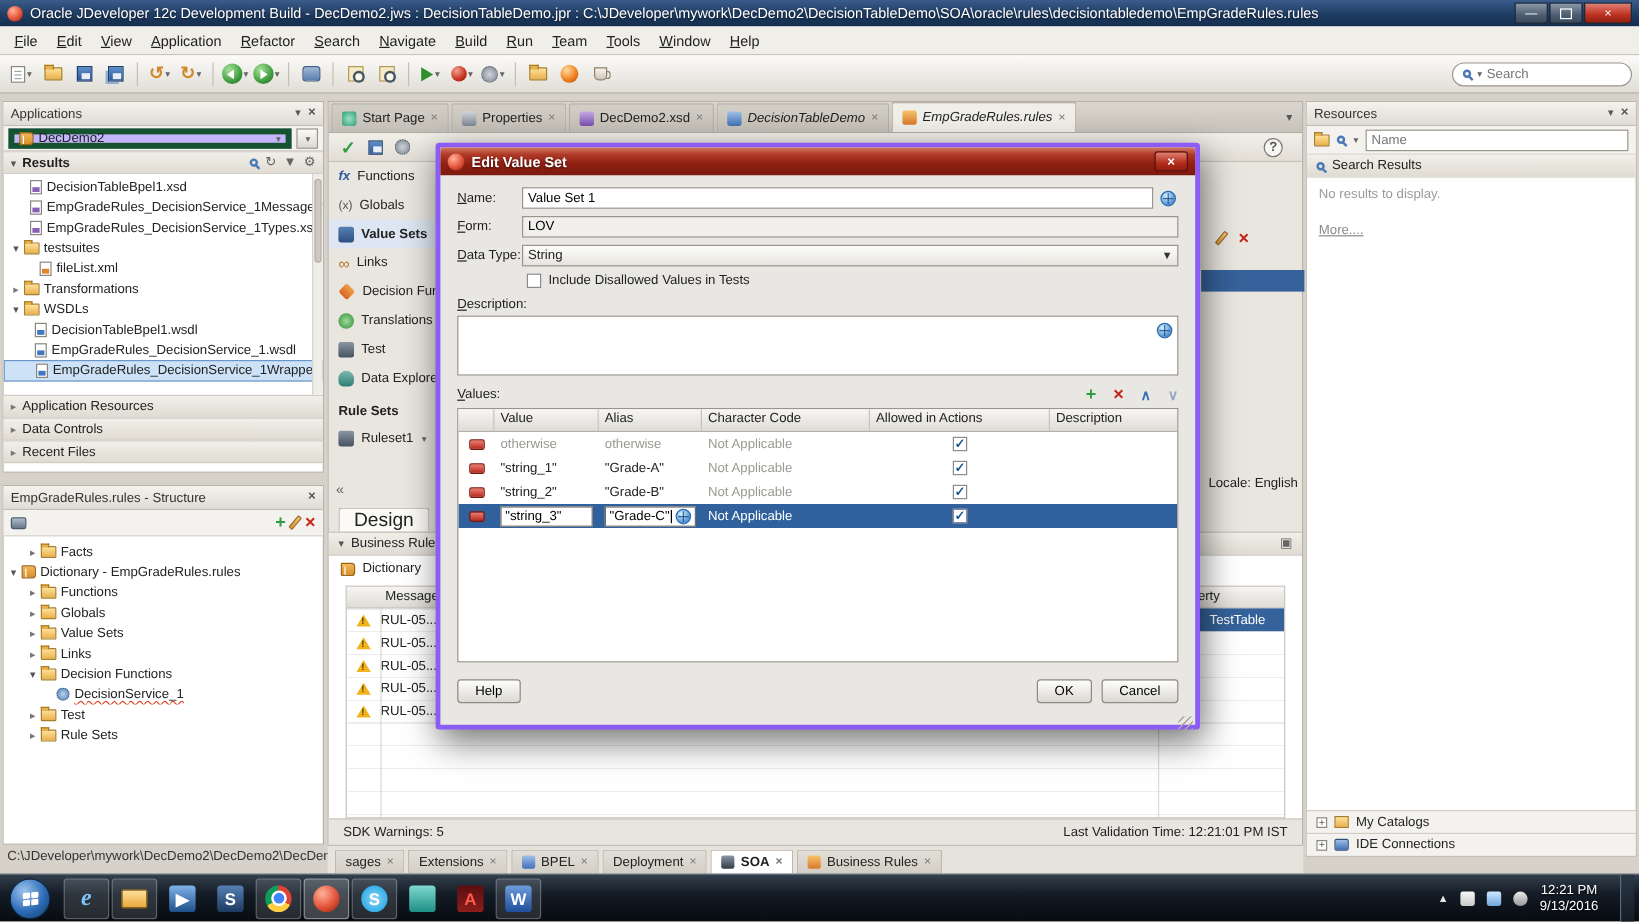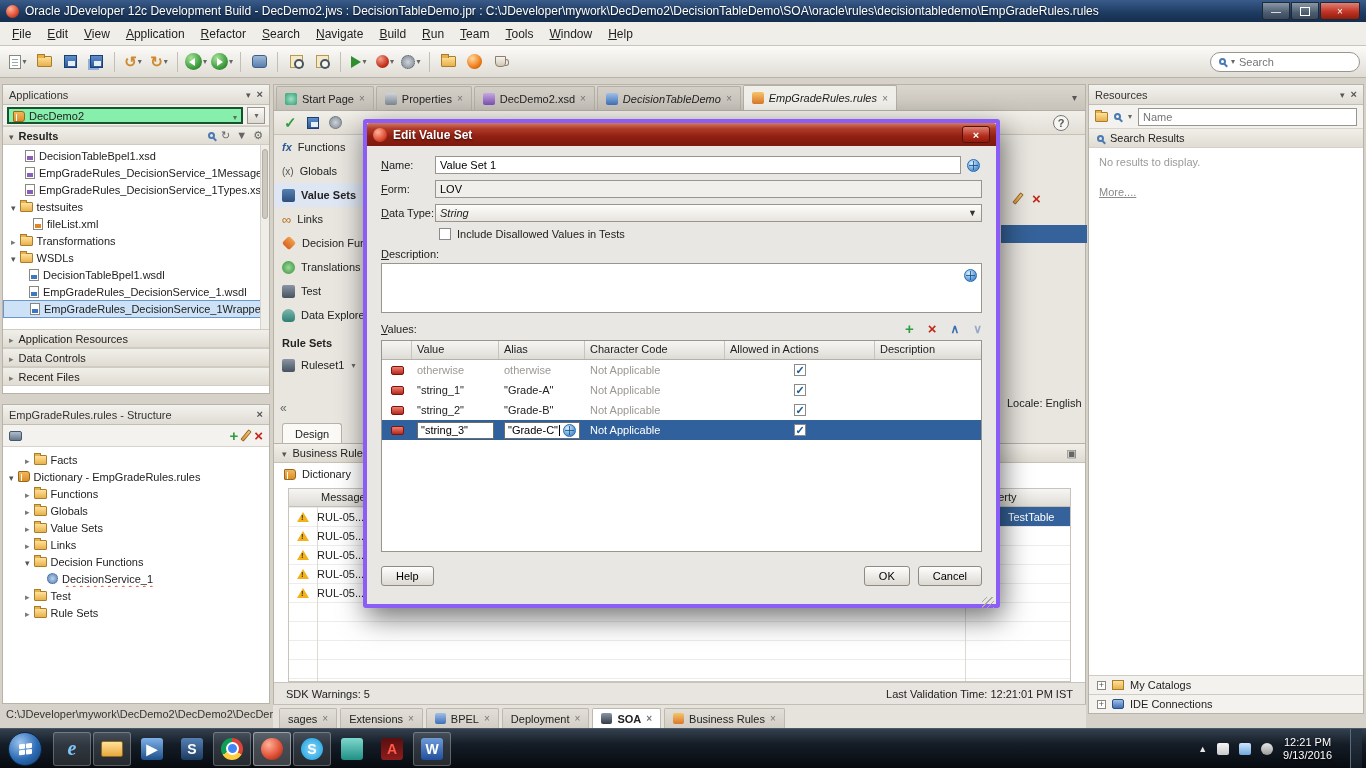--- a/index.html
+++ b/index.html
@@ -92,21 +92,21 @@
   .i-warn::after { content:"!"; position:absolute; left:-2px; top:1px; font-size:8px; font-weight:bold; color:#4d3a00; }
   .i-pencil { width:4px; height:13px; background:linear-gradient(#f6c46a,#d98f2b); border:1px solid #9a661a; transform:rotate(40deg); border-radius:1px; }
   .i-redx::before { content:"×"; color:#c2271a; font-size:15px; font-weight:bold; line-height:1; }
   .i-plus::before { content:"+"; color:#2e9e3e; font-size:15px; font-weight:bold; line-height:1; }
   .cb { width:12px; height:12px; background:#fff; border:1px solid #8a8a8a; display:inline-flex; align-items:center; justify-content:center; }
   .cb.on::after { content:"✓"; font-size:11px; font-weight:bold; color:#1d5c99; line-height:1; }
 
   
   .apps-panel { left:2px; top:84px; width:268px; height:310px; }
   .sel-row { height:21px; border-bottom:1px solid #d8d4cb; display:flex; align-items:center; gap:4px; padding:0 4px; background:#f4f2ee; }
-  .combo { flex:1; height:17px; background:#86efac; border:2px solid #14532d; display:flex; align-items:flex-end; gap:4px; padding:0 4px; }
+  .combo { flex:1; height:17px; background:#c4b5fd; border:5px solid #14532d; display:flex; align-items:center; gap:4px; padding:0 4px; }
   .combo .dd { margin-left:auto; }
   .sq-btn { width:18px; height:17px; border:1px solid #9a958c; background:linear-gradient(#fbfaf8,#ddd9d1); display:flex; align-items:center; justify-content:center; }
   .sect-head { height:19px; background:linear-gradient(#f1efe9,#e0dcd3); border-top:1px solid #cfccc3; border-bottom:1px solid #cfccc3;
     display:flex; align-items:center; gap:5px; padding:0 6px; font-size:11px; }
   .tree { position:relative; }
   .titem { height:17px; display:flex; align-items:center; gap:4px; white-space:nowrap; overflow:hidden; padding-right:12px; }
   .titem .lbl { font-size:11px; }
   .titem.seltd { background:#cde2f7; border:1px solid #6b96c9; height:18px; }
   .vsb { position:absolute; right:0; top:0; bottom:0; width:9px; background:#efede8; border-left:1px solid #d8d4cb; }
   .vsb .thumb { position:absolute; left:1px; right:1px; top:4px; height:70px; background:#cdc9c0; border:1px solid #b3afa5; border-radius:3px; }
@@ -148,21 +148,21 @@
   .a-vset { background:linear-gradient(#5580b3,#2d4f7e); }
   .a-links { color:#b5701f; font-size:13px; }
   .a-dec { background:linear-gradient(#f0a050,#d9641e); transform:rotate(45deg); width:10px; height:10px; margin:0 2px; }
   .a-tr { background:radial-gradient(#9fd89f,#2e8f2e); border-radius:50%; }
   .a-test { background:linear-gradient(#8a96a4,#46525f); }
   .a-data { background:linear-gradient(#7fb8b0,#2e7f74); border-radius:50% 50% 4px 4px; }
   .rs-head { font-weight:bold; padding:10px 0 4px 8px; font-size:11px; }
   .collapse-w { position:absolute; left:6px; bottom:26px; color:#666; font-size:12px; }
 
   .design-tab { position:absolute; left:8px; top:338px; height:20px; padding:0 12px; background:#fbfaf7; border:1px solid #b7b3a9; border-bottom:none;
-    border-radius:3px 3px 0 0; display:flex; align-items:center; font-size:11px; }
+    border-radius:3px 3px 0 0; display:flex; align-items:center; font-size:16px; }
   .locale-frag { position:absolute; left:733px; top:312px; font-size:11px; color:#222; }
   .frag-edit-icons { position:absolute; left:742px; top:106px; display:flex; gap:12px; align-items:center; }
   .frag-blue { position:absolute; left:727px; top:140px; width:86px; height:18px; background:#35629a; }
 
   .br-panel { position:absolute; left:0; top:358px; width:811px; height:261px; background:#fff; border-top:1px solid #b7b3a9; }
   .br-head { height:19px; background:linear-gradient(#f1efe9,#dfdbd2); border-bottom:1px solid #c6c2b8; display:flex; align-items:center; gap:6px; padding:0 8px; }
   .dict-row { height:18px; display:flex; align-items:center; gap:6px; padding:4px 8px 0 10px; }
   .msg-table { position:absolute; left:14px; top:44px; width:783px; height:194px; border:1px solid #c8c4bb;
     background:repeating-linear-gradient(180deg,#fff 0 18px,#ececec 18px 19px); overflow:hidden; }
   .msg-table::before { content:""; position:absolute; left:28px; top:0; bottom:0; border-left:1px solid #dedad2; }
@@ -208,21 +208,21 @@
     display:flex; align-items:center; padding:0 6px; }
   .dlg-title { color:#fff; font-weight:bold; font-size:12px; margin-left:6px; text-shadow:0 1px 2px rgba(0,0,0,.6); }
   .dlg-close { margin-left:auto; width:28px; height:17px; background:linear-gradient(#e08173,#b32c1a 60%,#8f1d0e);
     border:1px solid #58110a; border-radius:3px; color:#fff; font-weight:bold; font-size:11px; display:flex; align-items:center; justify-content:center; }
   .dlg-body { position:relative; padding:10px 14px 0; height:465px; }
   .dlg-row { display:flex; align-items:center; margin-bottom:6px; }
   .dlg-label { width:54px; flex:0 0 auto; }
   .dlg-input { flex:1; height:18px; background:#fff; border:1px solid #9a958c; font-size:11px; padding:0 4px; color:#000; font-family:"Liberation Sans",sans-serif; outline:none; }
   .dlg-input.ro { background:#f1efec; }
   .globe-btn { width:18px; height:18px; margin-left:3px; display:flex; align-items:center; justify-content:center; }
-  .dlg-select { flex:1; height:18px; background:linear-gradient(#fdfdfc,#e7e4de); border:1px solid #9a958c; display:flex; align-items:center; padding:0 4px;font-style:italic; }
+  .dlg-select { flex:1; height:18px; background:linear-gradient(#fdfdfc,#e7e4de); border:1px solid #9a958c; display:flex; align-items:center; padding:0 4px; }
   .dlg-select .dd { margin-left:auto; font-size:9px; color:#333; }
   .chk-row { margin-left:58px; display:flex; align-items:center; gap:6px; margin-bottom:8px; }
   .desc-area { height:50px; background:#fff; border:1px solid #9a958c; position:relative; margin-bottom:8px; }
   .desc-area .globe-btn { position:absolute; right:2px; top:2px; }
   .values-row { display:flex; align-items:center; margin-bottom:4px; }
   .val-actions { margin-left:auto; display:flex; gap:14px; align-items:center; }
   .chev-up::before { content:"∧"; color:#3a6fb0; font-weight:bold; font-size:12px; }
   .chev-dn::before { content:"∨"; color:#93a9c4; font-weight:bold; font-size:12px; }
   .vtable { border:1px solid #9a958c; height:212px; background:#fff; overflow:hidden; }
   .vhead { display:flex; height:19px; background:linear-gradient(#f7f6f4,#dedcd6); border-bottom:1px solid #b5b1a8; }

